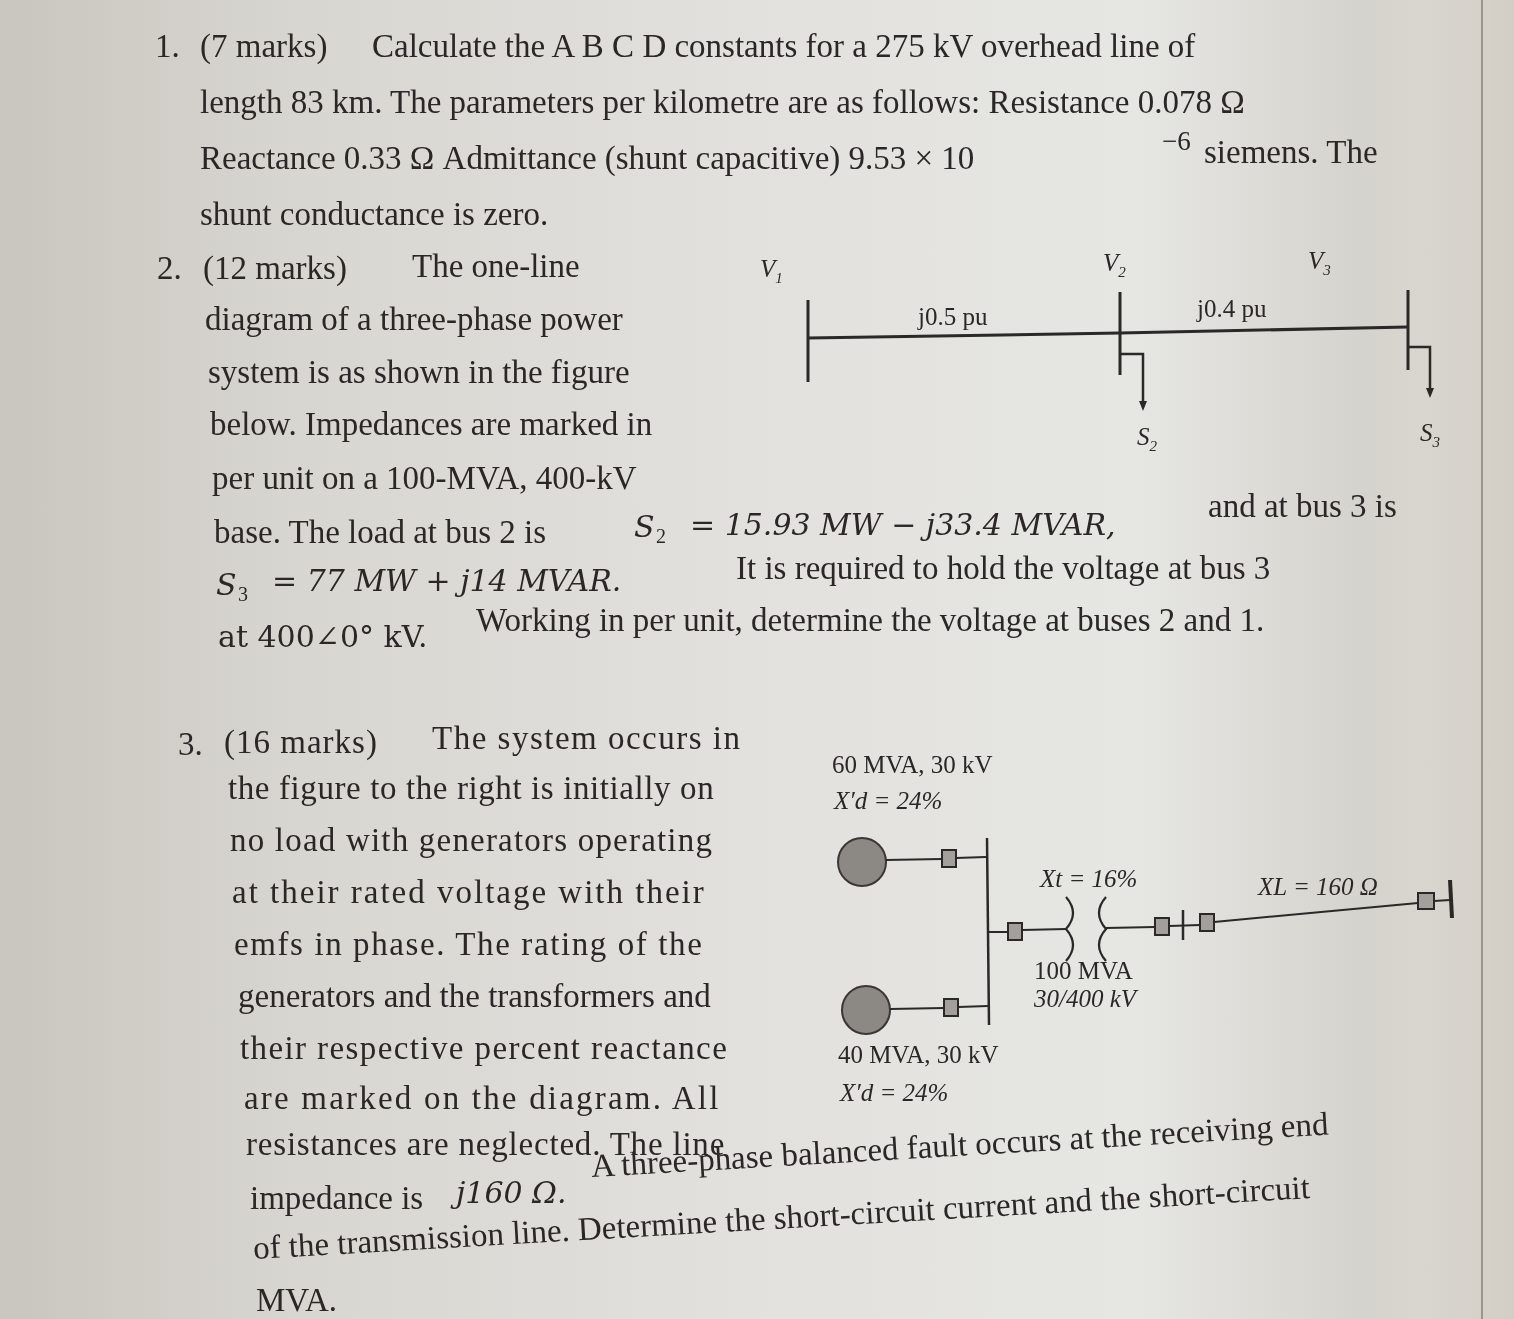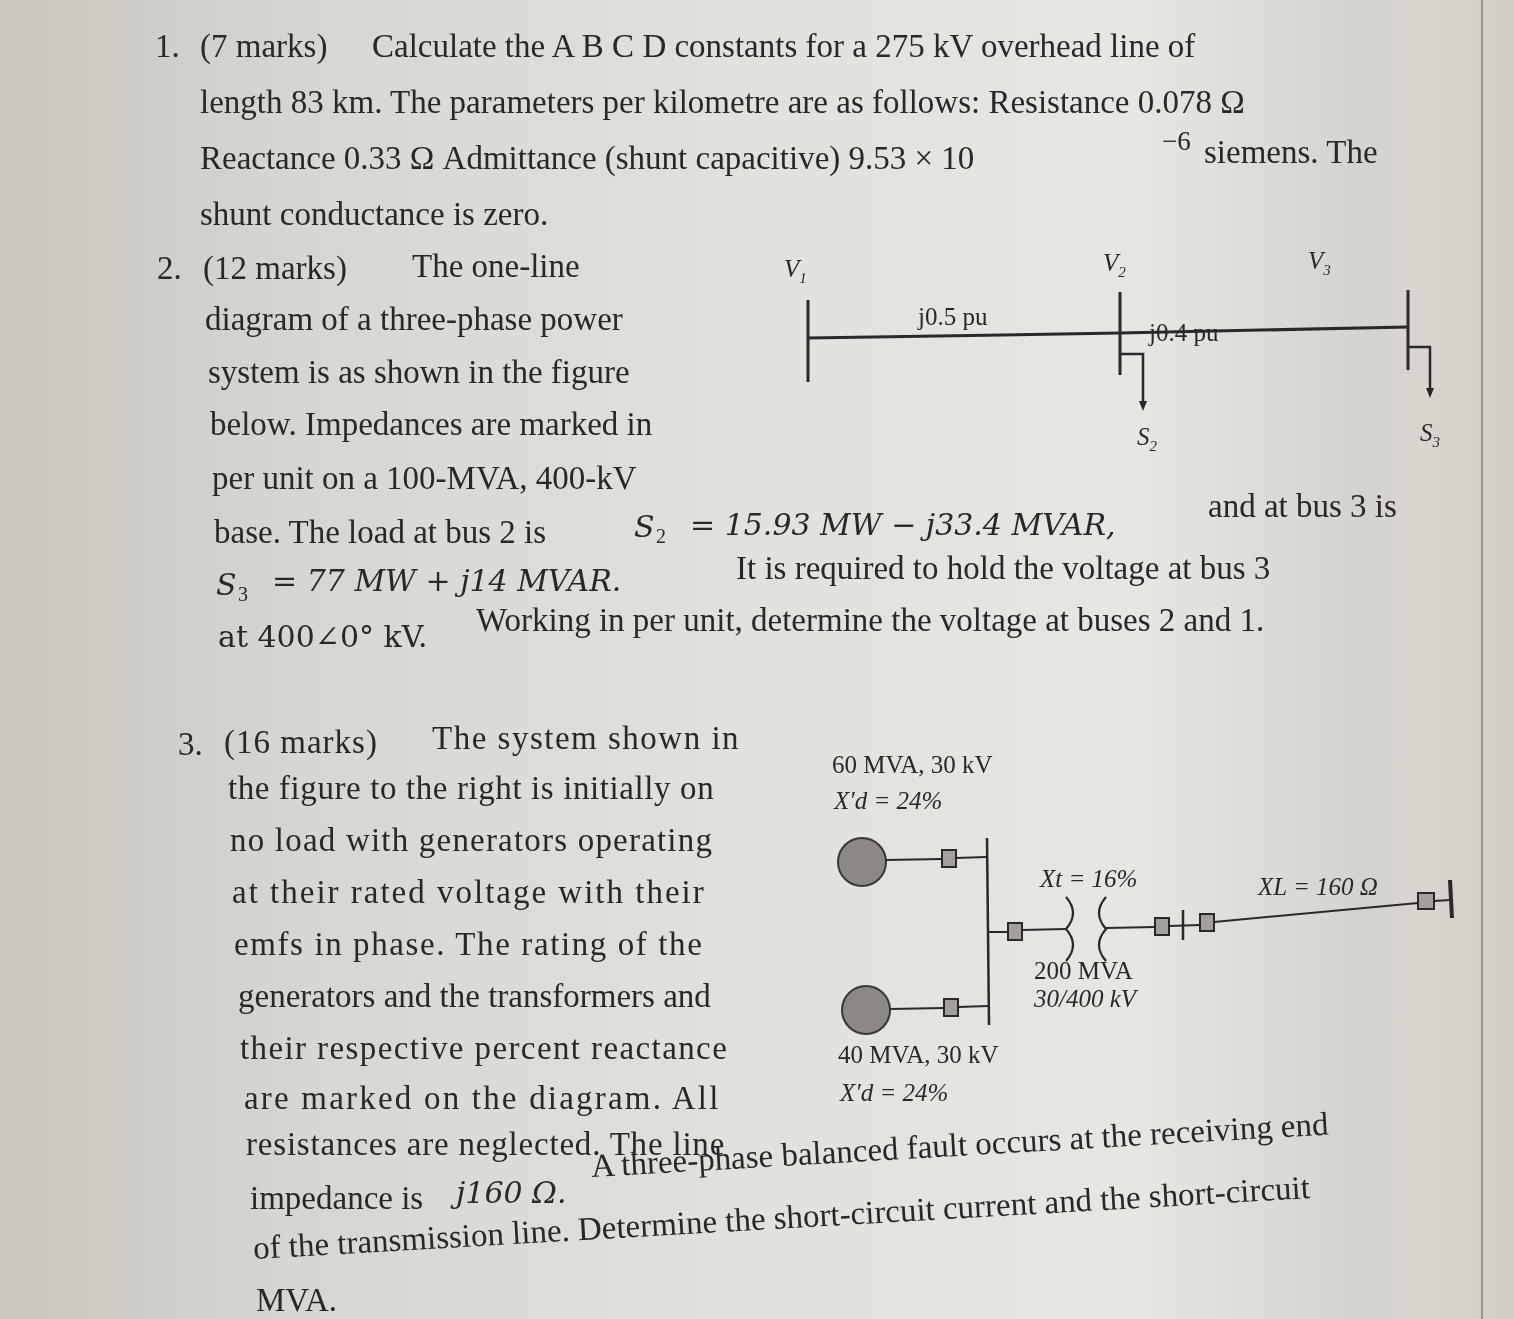--- a/index.html
+++ b/index.html
@@ -65,32 +65,32 @@
 
   <line x1="808" y1="338" x2="1120" y2="333" stroke="#2b2928" stroke-width="3"></line>
   <line x1="1120" y1="333" x2="1408" y2="327" stroke="#2b2928" stroke-width="3"></line>
 
   <polyline points="1120,354 1143,354 1143,405" fill="none" stroke="#2b2928" stroke-width="2.5"></polyline>
   <polygon points="1139,401 1147,401 1143,411" fill="#2b2928"></polygon>
 
   <polyline points="1408,347 1430,347 1430,392" fill="none" stroke="#2b2928" stroke-width="2.5"></polyline>
   <polygon points="1426,388 1434,388 1430,398" fill="#2b2928"></polygon>
 </svg>
-<div class="t i dia" style="left:784px;top:256px;font-family:Liberation Serif, serif;"><span>V</span><sub style="font-size:15px;">1</sub></div>
+<div class="t i dia" style="left:760px;top:256px;font-family:Liberation Serif, serif;"><span>V</span><sub style="font-size:15px;">1</sub></div>
 <div class="t i dia" style="left:1103px;top:250px;"><span>V</span><sub style="font-size:15px;">2</sub></div>
 <div class="t i dia" style="left:1308px;top:248px;"><span>V</span><sub style="font-size:15px;">3</sub></div>
 <div class="t dia" style="left:918px;top:304px;">j0.5 pu</div>
-<div class="t dia" style="left:1149px;top:296px;margin-top:24px;">j0.4 pu</div>
+<div class="t dia" style="left:1197px;top:296px;">j0.4 pu</div>
 <div class="t i dia" style="left:1137px;top:424px;"><span>S</span><sub style="font-size:15px;">2</sub></div>
 <div class="t i dia" style="left:1420px;top:420px;"><span>S</span><sub style="font-size:15px;">3</sub></div>
 
 <div>
   <div class="t" style="left:178px;top:728px;">3.</div>
   <div class="t b" style="left:224px;top:726px;letter-spacing:1px;">(16 marks)</div>
-  <div class="t" style="left:432px;top:722px;letter-spacing:1.5px;">The system shown in</div>
+  <div class="t" style="left:432px;top:722px;letter-spacing:1.5px;">The system occurs in</div>
   <div class="t" style="left:228px;top:772px;letter-spacing:.6px;">the figure to the right is initially on</div>
   <div class="t" style="left:230px;top:824px;letter-spacing:1.2px;">no load with generators operating</div>
   <div class="t" style="left:232px;top:876px;letter-spacing:2px;">at their rated voltage with their</div>
   <div class="t" style="left:234px;top:928px;letter-spacing:1.6px;">emfs in phase. The rating of the</div>
   <div class="t" style="left:238px;top:980px;">generators and the transformers and</div>
   <div class="t" style="left:240px;top:1032px;letter-spacing:1.4px;">their respective percent reactance</div>
   <div class="t" style="left:244px;top:1082px;letter-spacing:2.2px;">are marked on the diagram. All</div>
   <div class="t" style="left:246px;top:1128px;letter-spacing:.8px;">resistances are neglected. The line</div>
   <div class="t" style="left:250px;top:1182px;">impedance is</div>
   <div class="t math i b" style="left:456px;top:1178px;">j160 Ω.</div>
@@ -128,15 +128,15 @@
   <line x1="1214" y1="922" x2="1418" y2="903" stroke="#2b2928" stroke-width="2"></line>
   <rect x="1418" y="893" width="16" height="16" fill="#a3a09b" stroke="#2b2928" stroke-width="2"></rect>
   <line x1="1434" y1="901" x2="1450" y2="900" stroke="#2b2928" stroke-width="2"></line>
   <line x1="1450" y1="880" x2="1452" y2="918" stroke="#2b2928" stroke-width="4"></line>
 </svg>
 <div class="t dia" style="left:832px;top:752px;">60 MVA, 30 kV</div>
 <div class="t i dia" style="left:834px;top:788px;">X′d = 24%</div>
 <div class="t dia" style="left:838px;top:1042px;">40 MVA, 30 kV</div>
 <div class="t i dia" style="left:840px;top:1080px;">X′d = 24%</div>
 <div class="t i dia" style="left:1040px;top:866px;">Xt = 16%</div>
-<div class="t dia" style="left:1034px;top:958px;">200 MVA</div>
+<div class="t dia" style="left:1034px;top:958px;">100 MVA</div>
 <div class="t dia" style="left:1034px;top:986px;font-style:italic;">30/400 kV</div>
 <div class="t i dia" style="left:1258px;top:874px;">XL = 160 Ω</div>
 
 </body></html>

